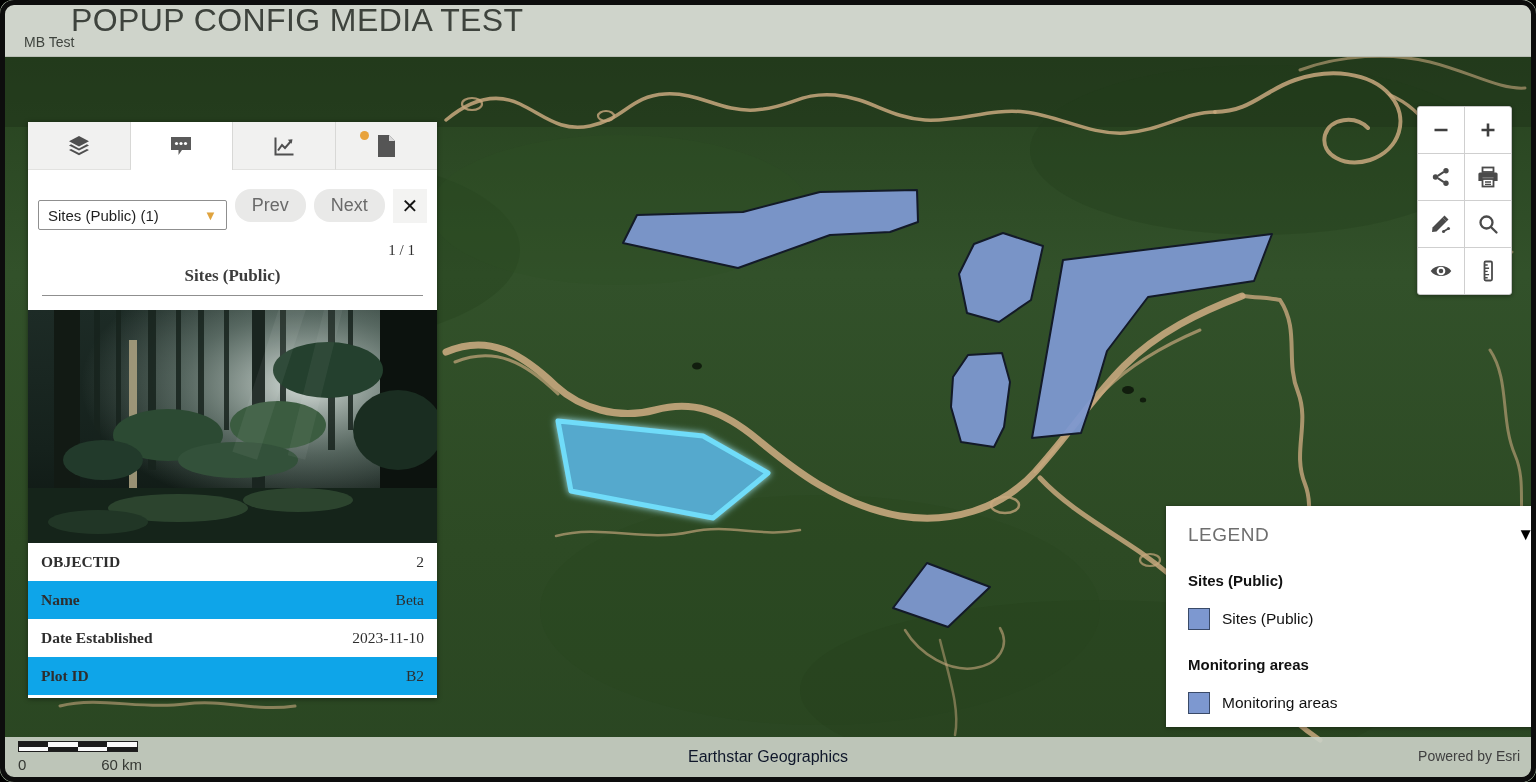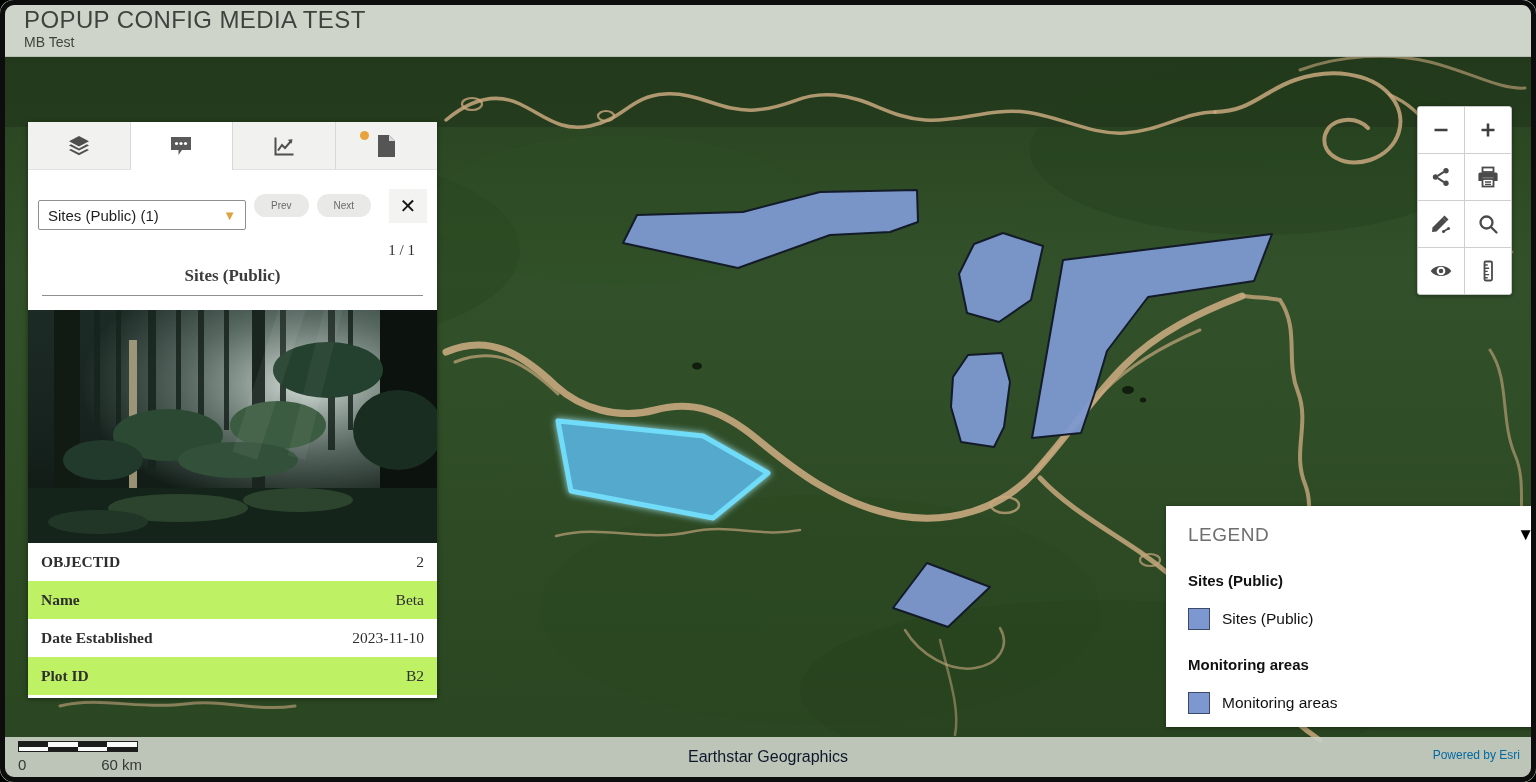--- a/index.html
+++ b/index.html
@@ -8,49 +8,49 @@
   .serif { font-family:"Liberation Serif", serif;text-align:center; }
 
   .stage { position:absolute; inset:0; border-radius:13px; overflow:hidden; background:#2c4a23; }
 
   
   #map-svg { position:absolute; inset:0; }
 
   
   .app-header { position:absolute; left:0; right:0; top:0; height:57px; background:#cfd4cb;
                 z-index:15; padding:7px 0 0 24px; border-bottom:1px solid #b9beb5; }
-  .app-title { font-size:24px; color:#3e433d; letter-spacing:.4px; font-weight:500; line-height:26px; }
+  .app-title { font-size:32px; color:#3e433d; letter-spacing:.4px; font-weight:500; line-height:26px;margin-left:47px; }
   .app-subtitle { font-size:14px; color:#3e433d; margin-top:1px; }
 
   
   .popup { position:absolute; left:28px; top:122px; width:409px; height:576px; background:#fff;
            z-index:10; box-shadow:0 1px 5px rgba(0,0,0,.45); display:flex; flex-direction:column; overflow:hidden; }
   .tabs { display:flex; height:48px; flex:none; }
   .tab { flex:1; display:flex; align-items:center; justify-content:center; background:#f1f1f0;
          border-right:1px solid #d8d8d6; border-bottom:1px solid #e2e2e0; position:relative; cursor:pointer; }
   .tab:last-child { border-right:none; }
   .tab.active { background:#fff; border-bottom:none; }
   .notif-dot { position:absolute; top:9px; left:50%; margin-left:-26px; width:9px; height:9px;
                border-radius:50%; background:#e8a33d; }
   .controls { display:flex; align-items:center; gap:8px; padding:11px 10px 4px 10px; flex:none; }
   .layer-select { width:208px; height:30px; border:1px solid #8f8f8f; border-radius:2px;
                   display:flex; align-items:center; justify-content:space-between; padding:0 9px;
                   font-size:15px; color:#1f1f1f; background:#fff; cursor:pointer;margin-top:19px; }
   .dd-caret { color:#dfa33e; font-size:13px; }
-  .pill { border:none; border-radius:16px; background:#e9e9e8; color:#6a6a6a; font-size:10px;
+  .pill { border:none; border-radius:16px; background:#e9e9e8; color:#6a6a6a; font-size:18px;
           padding:6px 17px; font-family:inherit; cursor:pointer; }
   .close-btn { margin-left:auto; width:38px; height:34px; background:#f3f3f2; border:none;
                font-size:20px; color:#141414; cursor:pointer; line-height:34px; text-align:center; }
   .pagination { font-size:15px; color:#2e2e2e; text-align:right; padding:8px 22px 0;font-family:Liberation Serif, serif; }
   .feature-title { font-size:17px; font-weight:bold; color:#3c3c3c; text-align:center; margin-top:7px; }
   .title-rule { border:none; border-top:1px solid #8f8f8f; margin:9px 14px 0; }
   .photo { margin-top:14px; height:233px; flex:none; position:relative; overflow:hidden; }
   .attr-row { display:flex; justify-content:space-between; align-items:center; padding:9px 13px;
               font-size:15.5px; color:#2e2e2e; min-height:38px; }
-  .attr-row.alt { background:#bef264; }
+  .attr-row.alt { background:#0ea5e9; }
   .attr-label { font-weight:bold; }
   .row-clip { height:23px; position:relative; overflow:hidden; background:#fff; }
 
   
   .map-toolbar { position:absolute; left:1417px; top:106px; z-index:10; display:grid;
                  grid-template-columns:46px 46px; grid-auto-rows:46px; gap:1px; background:#cfcfcf;
                  border:1px solid #c7c7c7; border-radius:3px; box-shadow:0 1px 4px rgba(0,0,0,.4); overflow:hidden; }
   .tool-btn { background:#fff; border:none; display:flex; align-items:center; justify-content:center; cursor:pointer; }
 
   
@@ -66,21 +66,21 @@
 
   
   .statusbar { position:absolute; left:0; right:0; top:737px; height:45px; z-index:5;
                background:rgba(202,208,198,.92); }
   .scale-wrap { position:absolute; left:18px; top:4px; width:124px; }
   .scalebar { width:120px; height:11px; border:1px solid #1f1f1f; background:#fff; }
   .sb-row { height:4.5px; background:repeating-linear-gradient(90deg,#1c1c1c 0 29.5px,#fafafa 29.5px 59px); }
   .sb-row.alt { background:repeating-linear-gradient(90deg,#fafafa 0 29.5px,#1c1c1c 29.5px 59px); }
   .scale-labels { display:flex; justify-content:space-between; font-size:15px; color:#363934; margin-top:4px; }
   .attribution { position:absolute; left:0; right:0; top:11px; text-align:center; font-size:16px; color:#0f172a; }
-  .powered { position:absolute; right:16px; top:11px; font-size:12px; color:#0369a1;text-align:right; }
+  .powered { position:absolute; right:16px; top:11px; font-size:14px; color:#404040;text-align:right; }
 
   .frame-border { position:absolute; inset:0; border:5px solid #0d0d0d; border-radius:14px;
                   z-index:50; pointer-events:none; }
 </style>
 </head>
 <body>
 
 <div class="stage">
 
   <svg id="map-svg" width="1536" height="782" viewBox="0 0 1536 782">

